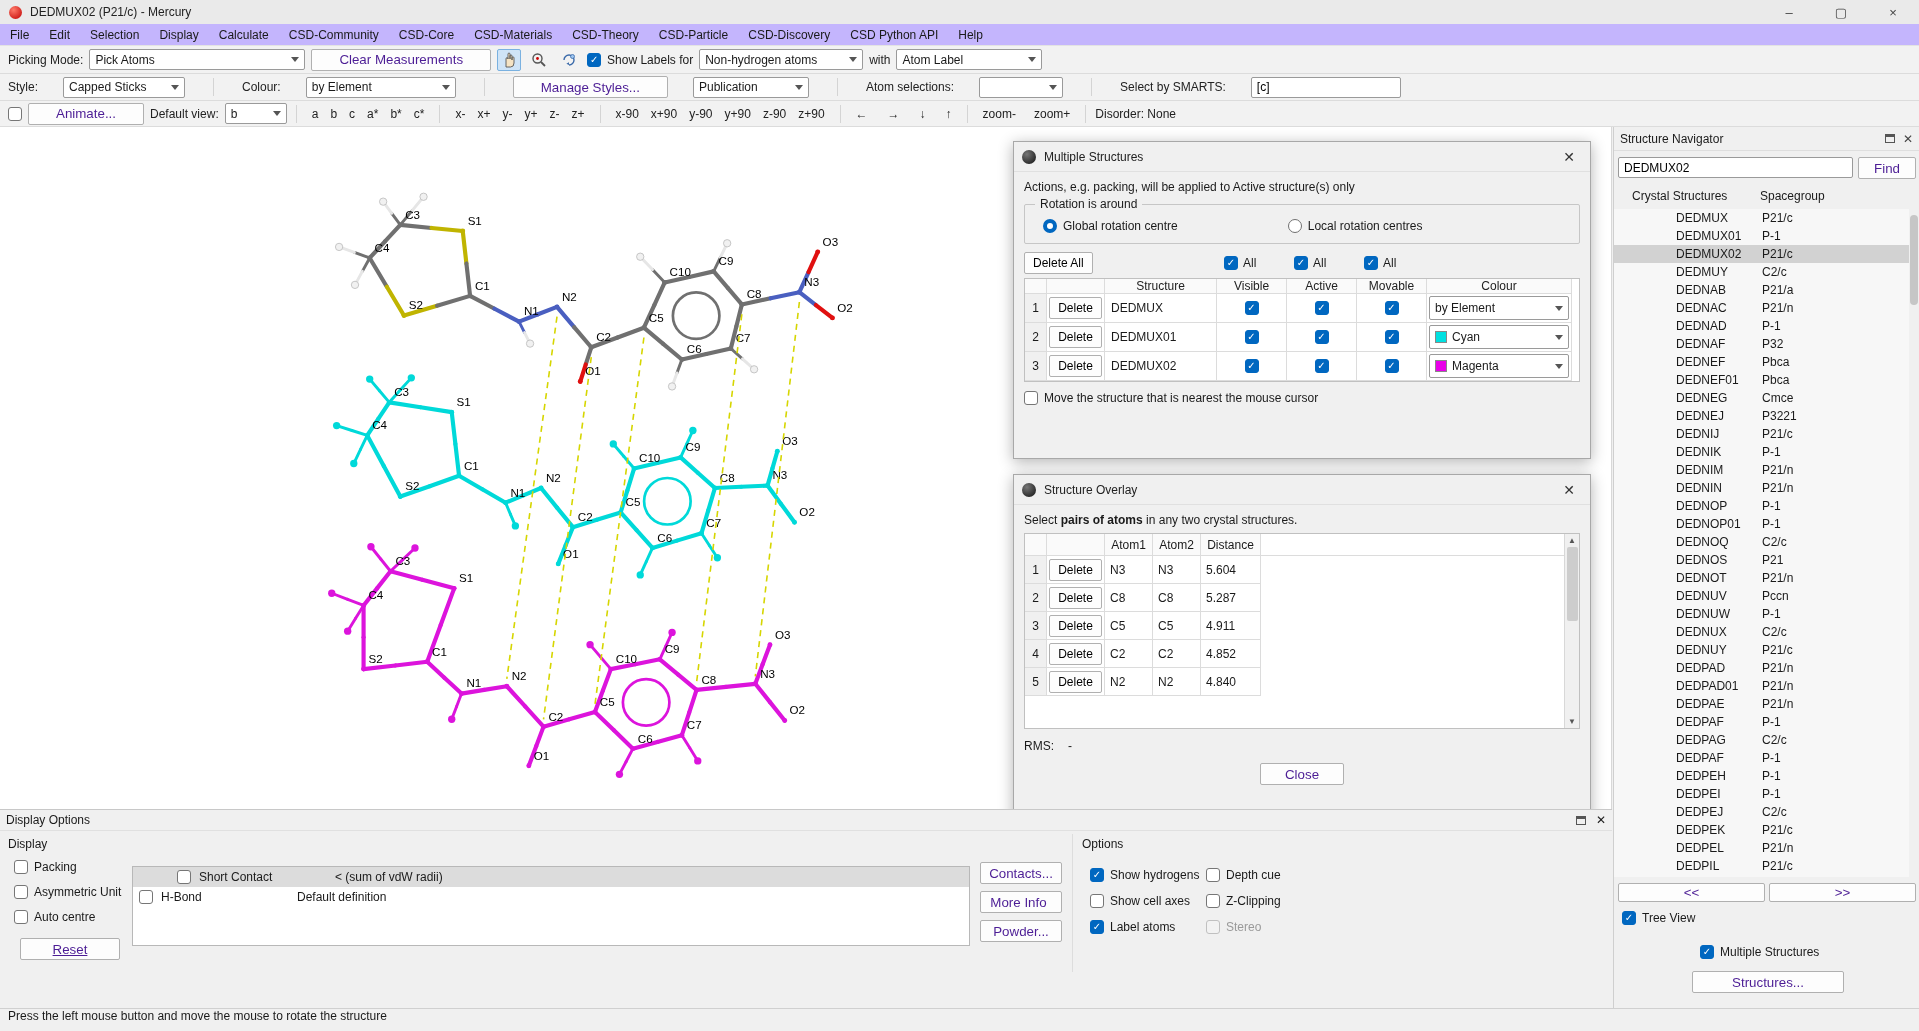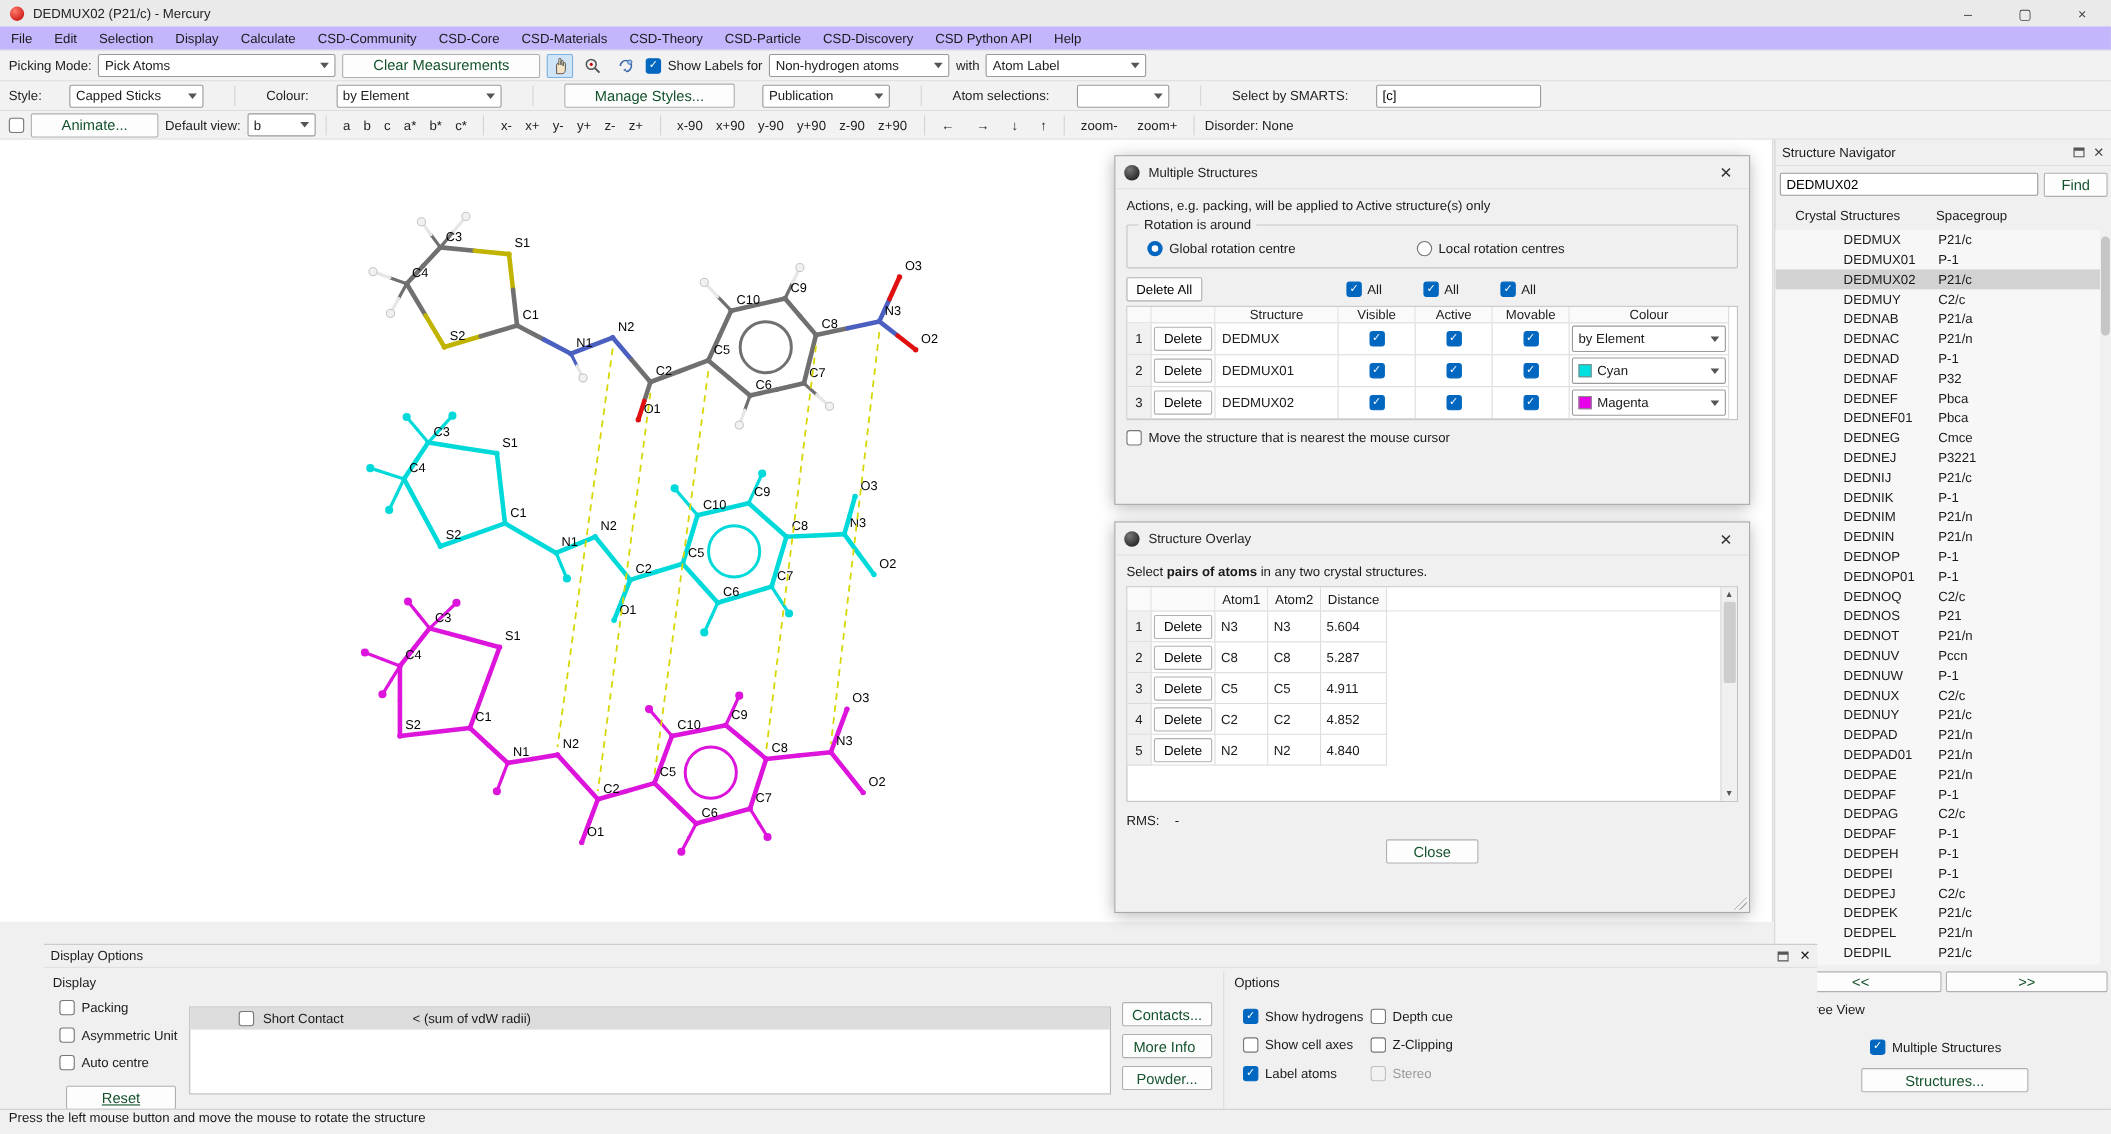--- a/index.html
+++ b/index.html
@@ -20,21 +20,21 @@
 
   
   .toolbar { position:absolute; left:0; width:100%; background:#f2f2f2; border-bottom:1px solid #dcdcdc; display:flex; align-items:center; gap:6px; padding:0 8px; }
   .tb1 { top:46px; height:28px; }
   .tb2 { top:74px; height:27px;gap:25px; }
   .tb3 { top:101px; height:26px; }
   .tb-label { white-space:nowrap; color:#222; }
   .sep { width:1px; height:18px; background:#d4d4d4; margin:0 3px; }
   .combo { display:inline-flex; align-items:center; gap:6px; background:#fff; border:1px solid #9a9a9a; border-radius:2px; height:21px; padding:0 5px; white-space:nowrap; }
   .combo .cArrow { width:0; height:0; border-left:4px solid transparent; border-right:4px solid transparent; border-top:5px solid #555; margin-left:auto; }
-  .btn { display:inline-flex; align-items:center; justify-content:center; gap:5px; background:#fdfdfd; border:1px solid #b0b0b0; border-radius:2px; height:22px; padding:0 27px; white-space:nowrap; color:#14532d; }
+  .btn { display:inline-flex; align-items:center; justify-content:center; gap:5px; background:#fdfdfd; border:1px solid #b0b0b0; border-radius:2px; height:22px; padding:0 27px; white-space:nowrap; color:#4c1d95; }
   .tbtn { background:transparent; border:none; padding:2px 6px; font-family:inherit; font-size:12px; color:#222; white-space:nowrap; }
   .text-input { background:#fff; border:1px solid #9a9a9a; border-radius:2px; height:21px; padding:0 5px; font-family:inherit; font-size:12px; }
   .iconbtn { width:24px; height:22px; border:1px solid transparent; border-radius:2px; display:flex; align-items:center; justify-content:center; background:transparent; }
   .iconbtn.active { background:#cfe4f7; border-color:#7ab1e0; }
 
   
   .cb { width:14px; height:14px; border:1px solid #767676; border-radius:3px; background:#fff; display:inline-flex; align-items:center; justify-content:center; flex:none; }
   .cb.checked { background:#0067c0; border-color:#0067c0; color:#fff; font-size:10px; line-height:1; }
   .cb.checked::after { content:"✓"; }
   .cb.disabled { border-color:#c0c0c0; background:#f2f2f2; }
@@ -108,21 +108,21 @@
   .nav-row.sel { background:#d2d2d2; }
   .nav-scroll { position:absolute; right:0; top:82px; width:10px; height:668px; background:#f0f0f0; }
   .nav-scroll .thumb { position:absolute; left:1px; top:6px; width:8px; height:90px; background:#c6c6c6; border-radius:4px; }
   .nav-pager { position:absolute; left:4px; top:756px; width:298px; display:flex; gap:4px; }
   .nav-pager .btn { flex:1; height:19px; }
   .nav-treeview { position:absolute; left:8px; top:784px; }
   .nav-mscheck { position:absolute; left:86px; top:818px; }
   .nav-structsbtn { position:absolute; left:78px; top:844px; width:152px; }
 
   
-  .bottom-panel { position:absolute; left:0; top:858px; width:1612px; height:170px; background:#f0f0f0; border-top:1px solid #c8c8c8;margin-left:40px; }
+  .bottom-panel { position:absolute; left:0; top:809px; width:1612px; height:170px; background:#f0f0f0; border-top:1px solid #c8c8c8; }
   .bp-header { position:absolute; left:0; top:0; width:100%; height:21px; display:flex; align-items:center; padding:0 6px; border-bottom:1px solid #e0e0e0; }
   .bp-header .ph-icons { margin-left:auto; display:flex; gap:10px; align-items:center; }
   .bp-display-label { position:absolute; left:8px; top:27px; }
   .bp-checks { position:absolute; left:14px; top:50px; display:flex; flex-direction:column; gap:11px; }
   .bp-reset { position:absolute; left:20px; top:128px; width:100px;text-decoration:underline; }
   .contact-box { position:absolute; left:132px; top:56px; width:838px; height:80px; background:#fff; border:1px solid #b8b8b8; overflow:hidden; }
   .contact-row { height:20px; display:flex; align-items:center; gap:8px; padding:0 6px; }
   .contact-row.sel { background:#dcdcdc;padding-left:44px; }
   .contact-row .cname { width:128px; }
   .bp-btns { position:absolute; left:980px; top:52px; display:flex; flex-direction:column; gap:7px; }
@@ -1028,20 +1028,25 @@
           <span>Auto centre</span>
         </div>
       </div>
     <button class="btn bp-reset">Reset</button>
     <div class="contact-box" id="contact-box">
         <div class="contact-row sel">
           <span class="cb"></span>
           <span class="cname">Short Contact</span>
           <span>&lt; (sum of vdW radii)</span>
         </div>
+        <div class="contact-row">
+          <span class="cb"></span>
+          <span class="cname">H-Bond</span>
+          <span>Default definition</span>
+        </div>
       </div>
     <div class="bp-btns">
       <button class="btn">Contacts...</button>
       <button class="btn">
         <span>More Info</span>
           <span class="cArrow" style="border-top-color:#333"></span>
       </button>
       <button class="btn">Powder...</button>
     </div>
     <div class="bp-divider"></div>

